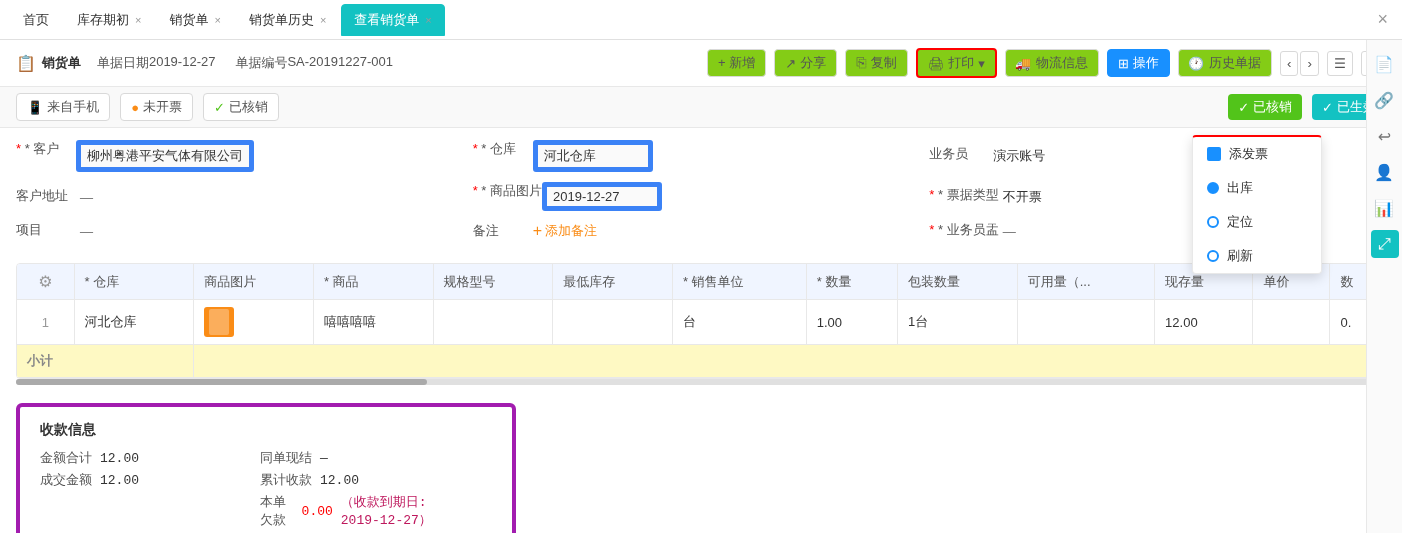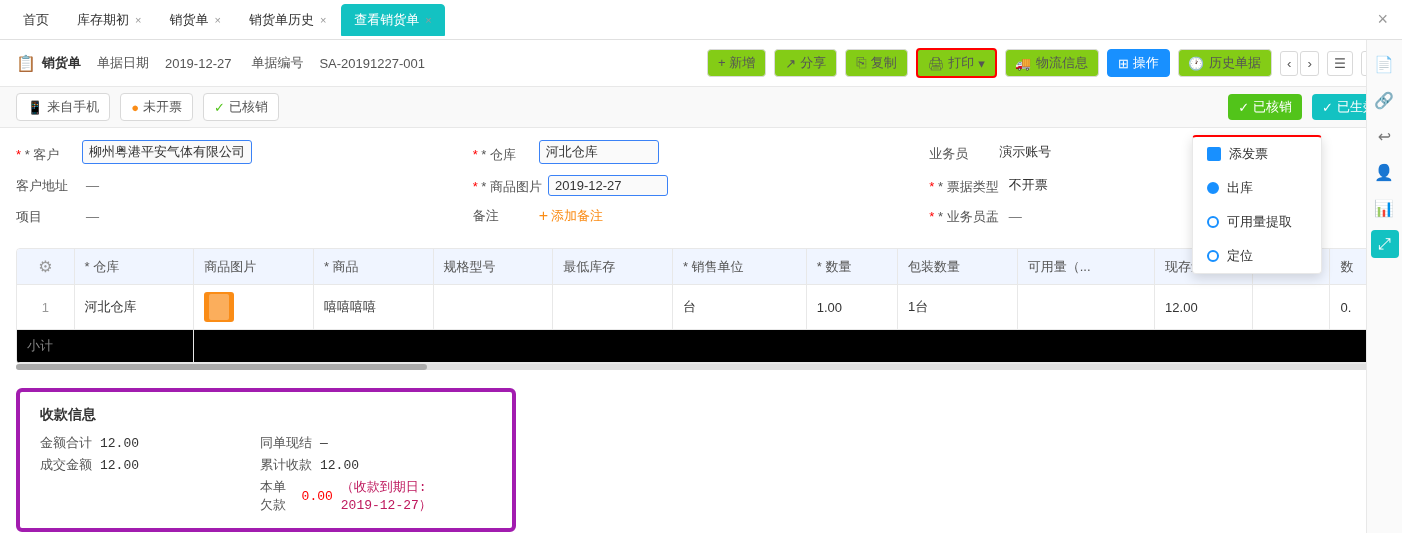--- a/index.html
+++ b/index.html
@@ -26,21 +26,21 @@
     .main { background: #fff; min-height: 493px; position: relative; }
 
     
     .sub-header {
       display: flex; align-items: center; padding: 8px 16px; border-bottom: 1px solid #e8e8e8;
       background: #fff; gap: 16px;
     }
     .doc-title { display: flex; align-items: center; gap: 6px; font-weight: bold; color: #333; }
     .doc-icon { color: #1890ff; font-size: 16px; }
     .doc-meta { display: flex; align-items: center; gap: 20px; font-size: 13px; color: #555; }
-    .doc-meta span { display: flex; gap: 16px; align-items: center; }
+    .doc-meta span { display: flex; gap: 0; }
     .toolbar { margin-left: auto; display: flex; align-items: center; gap: 8px; }
     .btn-toolbar {
       display: flex; align-items: center; gap: 4px; padding: 4px 10px; border: 1px solid #d9d9d9;
       border-radius: 4px; background: #84cc16; cursor: pointer; font-size: 13px; color: #555;
     }
     .btn-toolbar.active-op { background: #1890ff; color: #fff; border-color: #1890ff; }
     .nav-arrows { display: flex; gap: 2px; }
     .nav-arrow { padding: 4px 6px; border: 1px solid #d9d9d9; border-radius: 3px; cursor: pointer; color: #555; background: #fff; }
 
     
@@ -55,38 +55,38 @@
     }
     .status-badge {
       display: flex; align-items: center; gap: 4px; padding: 4px 10px;
       border-radius: 4px; font-size: 13px; color: #fff; background: #52c41a;
     }
     .status-badge-cyan { background: #13c2c2; }
 
     
     .form-area { padding: 12px 16px; background: #fff; }
     .form-row { display: flex; align-items: center; gap: 0; margin-bottom: 10px; }
-    .form-field { display: flex; align-items: flex-end; flex: 1; gap: 6px; }
+    .form-field { display: flex; align-items: flex-start; flex: 1; }
     .form-label { color: #555; white-space: nowrap; min-width: 60px; }
     .required::before { content: '* '; color: red; }
-    .form-value { color: #333; padding: 2px 6px; border: 1px solid #3b82f6; border-radius: 3px; background: #fafafa; min-width: 120px; }
+    .form-value { color: #333; padding: 2px 6px; border: 5px solid #3b82f6; border-radius: 3px; background: #fafafa; min-width: 120px; }
     .form-value-plain { color: #333; padding: 2px 4px; font-family: Liberation Serif, serif; }
     .add-note { color: #fa8c16; cursor: pointer; display: flex; align-items: center; gap: 3px; }
     .add-note-plus { font-size: 16px; }
 
     
     .table-wrap { margin: 0 16px; border: 1px solid #e8e8e8; border-radius: 4px; overflow: hidden; }
     table { width: 100%; border-collapse: collapse; font-size: 13px; }
     thead tr { background: #f0f5ff; }
     thead th { padding: 8px 10px; text-align: left; border-bottom: 1px solid #e8e8e8; border-right: 1px solid #e8e8e8; white-space: nowrap; font-weight: normal; color: #555; }
     thead th:last-child { border-right: none; }
     tbody tr { background: #fff; }
     tbody td { padding: 7px 10px; border-bottom: 1px solid #e8e8e8; border-right: 1px solid #e8e8e8; }
     tbody td:last-child { border-right: none; }
-    .subtotal-row td { background: #000000; font-weight: normal; color: #888; }
+    .subtotal-row td { background: #fef9c3; font-weight: bold; color: #888; }
     .row-num { color: #999; text-align: center; }
     .product-img { width: 30px; height: 30px; background: #fa8c16; border-radius: 3px; display: flex; align-items: center; justify-content: center; }
     .product-img-inner { width: 20px; height: 26px; background: #fff; opacity: 0.3; border-radius: 2px; }
     .th-gear { text-align: center; }
     .gear-icon { font-size: 16px; color: #999; cursor: pointer; }
 
     
     .payment-box {
       margin: 10px 16px; border: 4px solid #a21caf; border-radius: 6px;
       padding: 14px 20px; background: #fff; display: inline-block; min-width: 500px;
@@ -375,25 +375,25 @@
     <div class="dropdown-item" data-interactable="true">
       <span class="dropdown-icon icon-blue-rect" data-interactable="false"></span>
       <span data-interactable="false">添发票</span>
     </div>
     <div class="dropdown-item" data-interactable="true">
       <span class="icon-radio" data-interactable="false"></span>
       <span data-interactable="false">出库</span>
     </div>
     <div class="dropdown-item" data-interactable="true">
       <span class="icon-radio-empty" data-interactable="false"></span>
-      <span data-interactable="false">可用量提取</span>
+      <span data-interactable="false">定位</span>
     </div>
     <div class="dropdown-item" data-interactable="true">
       <span class="icon-radio-empty" data-interactable="false"></span>
-      <span data-interactable="false">定位</span>
+      <span data-interactable="false">刷新</span>
     </div>
   </div>
 
   
   <div class="right-sidebar" data-interactable="false">
     <div class="sidebar-icon" data-interactable="true">📄</div>
     <div class="sidebar-icon" data-interactable="true">🔗</div>
     <div class="sidebar-icon" data-interactable="true">↩</div>
     <div class="sidebar-icon" data-interactable="true">👤</div>
     <div class="sidebar-icon" data-interactable="true">📊</div>

